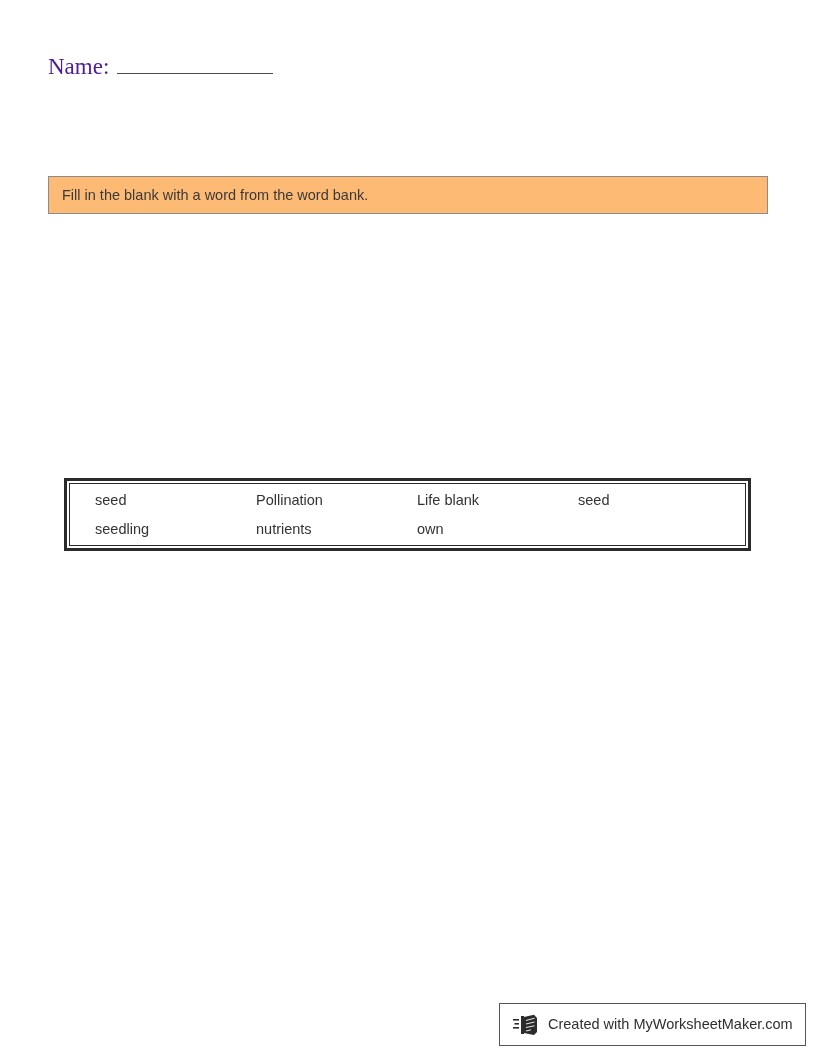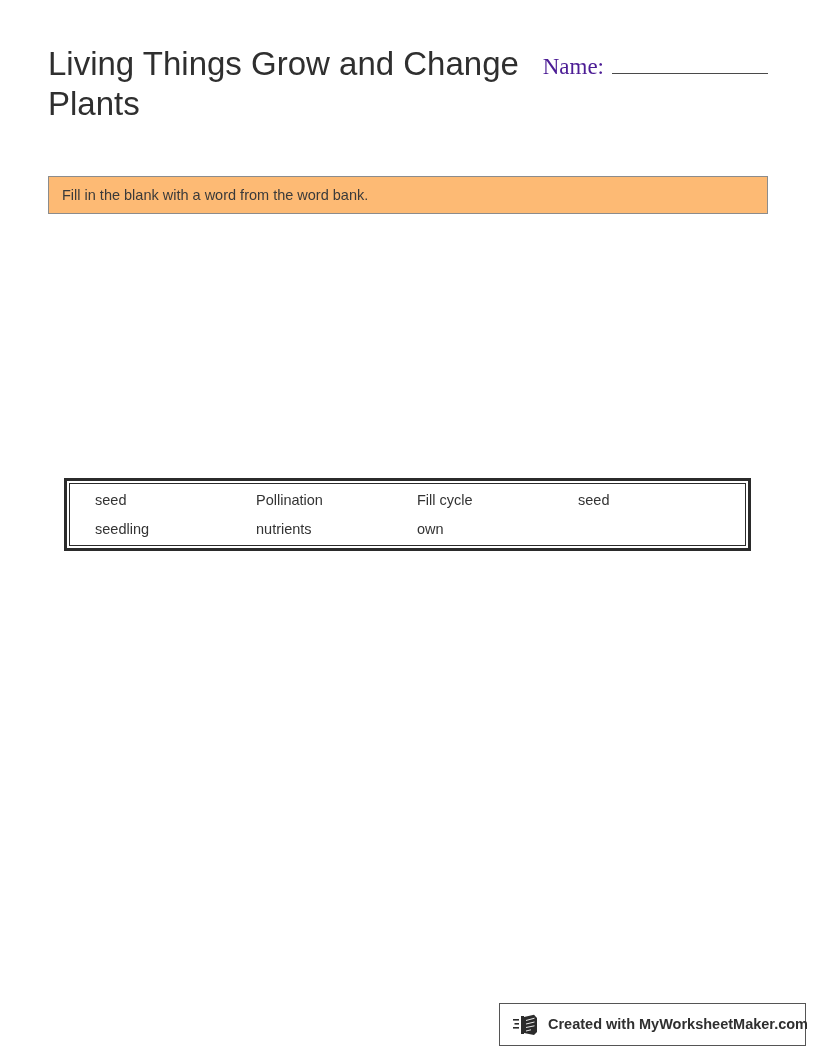--- a/index.html
+++ b/index.html
@@ -145,49 +145,44 @@
     height: 22px;
     flex: 0 0 auto;
     margin-right: 9px;
     display: block;
   }
   .footer-text {
     font-size: 14.5px;
     color: #2f2f2f;
     line-height: 1;
     white-space: nowrap;
-    font-weight: bold;
   }
 </style>
 </head>
 <body>
 
 <div class="header">
-  <h1 class="title">
-    <span>Living Things Grow and Change</span>
-    <span>Plants</span>
-  </h1>
   <div class="name-block">
     <span class="name-label">Name:</span>
     <span class="name-line"></span>
   </div>
 </div>
 
 <div class="instruction-box">
   <span class="instruction-text">Fill in the blank with a word from the word bank.</span>
 </div>
 
 <div class="work-area"></div>
 
 <div class="word-bank">
   <div class="word-bank-inner">
     <div class="wb-row">
       <span class="wb-cell">seed</span>
       <span class="wb-cell">Pollination</span>
-      <span class="wb-cell">Fill cycle</span>
+      <span class="wb-cell">Life blank</span>
       <span class="wb-cell">seed</span>
     </div>
     <div class="wb-row">
       <span class="wb-cell">seedling</span>
       <span class="wb-cell">nutrients</span>
       <span class="wb-cell">own</span>
       <span class="wb-cell"></span>
     </div>
   </div>
 </div>

